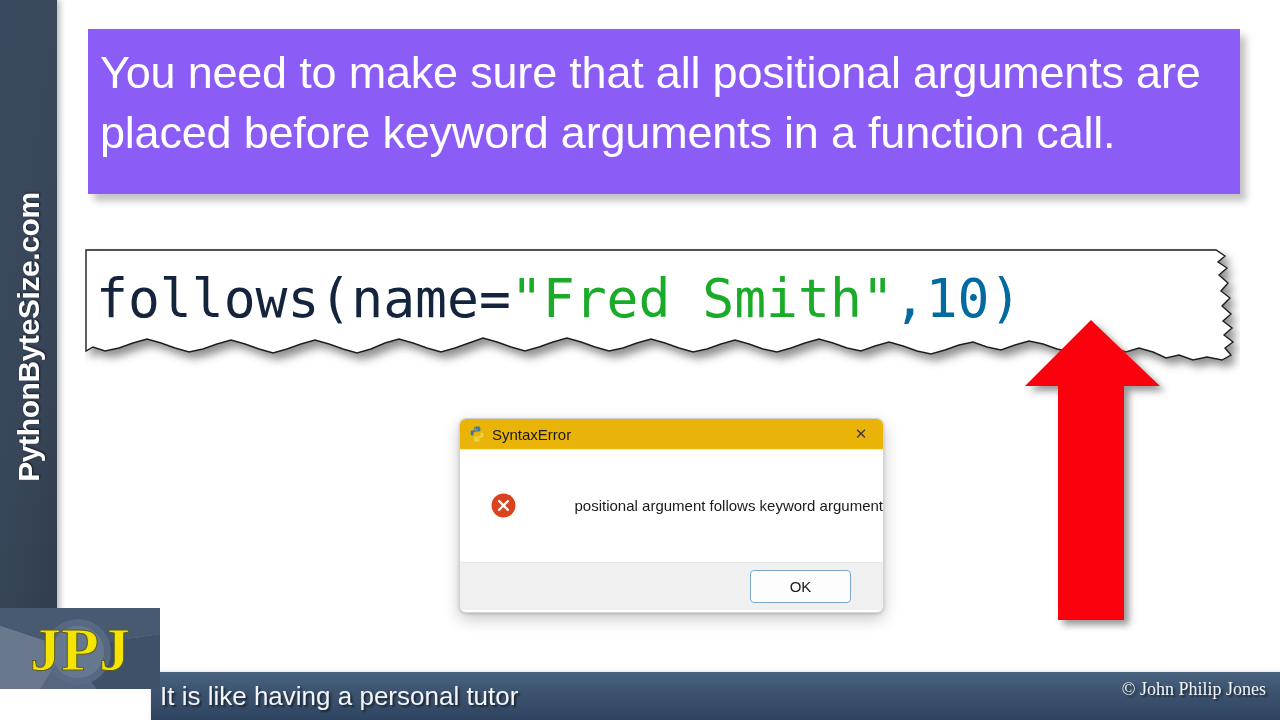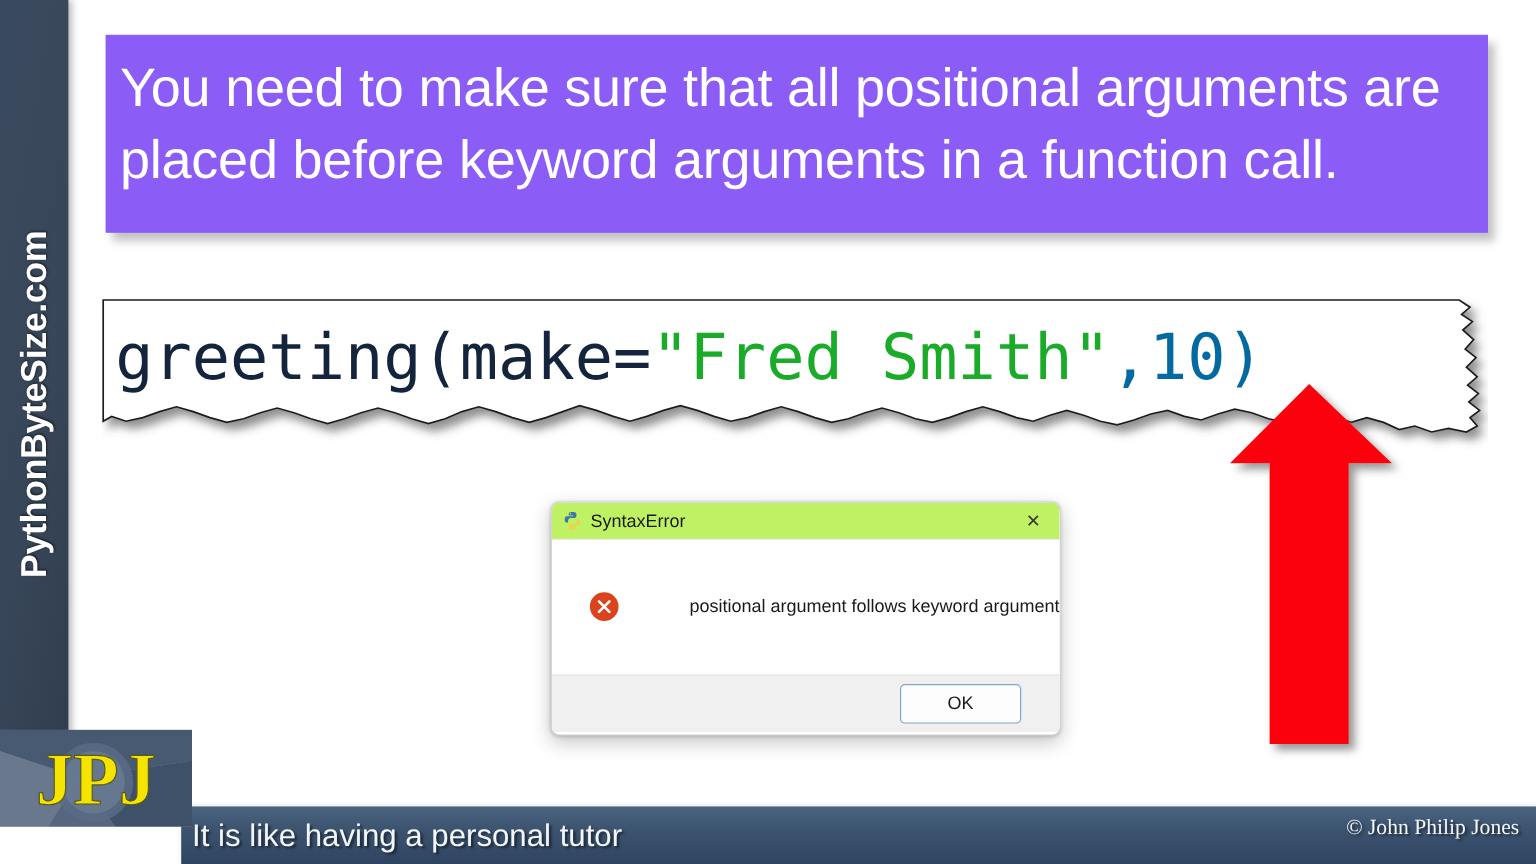--- a/index.html
+++ b/index.html
@@ -108,21 +108,21 @@
     height: 193px;
     background: #ffffff;
     border: 1px solid #d4d4d4;
     border-radius: 7px;
     box-shadow: 0 6px 16px rgba(0,0,0,0.22), 0 1px 3px rgba(0,0,0,0.16);
     overflow: hidden;
     z-index: 7;
   }
   #dlg-titlebar {
     height: 30px;
-    background: #bef264;
+    background: #eab308;
     border-bottom: 1px solid #eaeaea;
     display: flex;
     align-items: center;
     position: relative;
   }
   #dlg-icon {
     width: 16px; height: 16px;
     margin-left: 9px;
     flex: 0 0 auto;
   }
@@ -258,21 +258,21 @@
          L916,102 L902,99 L888,94 L874,97 L860,102 L846,106 L832,103 L818,98
          L804,94 L790,98 L776,103 L762,100 L748,95 L734,91 L720,95 L706,100
          L692,104 L678,101 L664,96 L650,92 L636,96 L622,101 L608,104 L594,100
          L580,95 L566,91 L552,95 L538,100 L524,103 L510,99 L496,94 L482,90
          L468,94 L454,99 L440,103 L426,99 L412,94 L398,90 L384,95 L370,100
          L356,104 L342,100 L328,95 L314,91 L300,95 L286,101 L272,105 L258,101
          L244,96 L230,92 L216,96 L202,101 L188,105 L174,101 L160,96 L146,92
          L132,96 L118,101 L104,104 L90,100 L76,95 L62,91 L48,95 L34,100
          L20,103 L8,99 L1,103 Z"></path>
   </svg>
-  <div id="code-line"><span>greeting(make=</span><span class="str">"Fred Smith"</span><span class="num">,10)</span></div>
+  <div id="code-line"><span>follows(name=</span><span class="str">"Fred Smith"</span><span class="num">,10)</span></div>
 </div>
 
 <svg id="arrow" viewBox="0 0 145 315">
   <defs>
     <filter id="arrshadow" x="-15%" y="-8%" width="140%" height="125%">
       <feDropShadow dx="5" dy="5" stdDeviation="3.5" flood-color="#6a6a6a" flood-opacity="0.7"></feDropShadow>
     </filter>
   </defs>
   <polygon filter="url(#arrshadow)" fill="#fb0007" points="66,2 135,68 99,68 99,302 33,302 33,68 0,68"></polygon>
 </svg>

